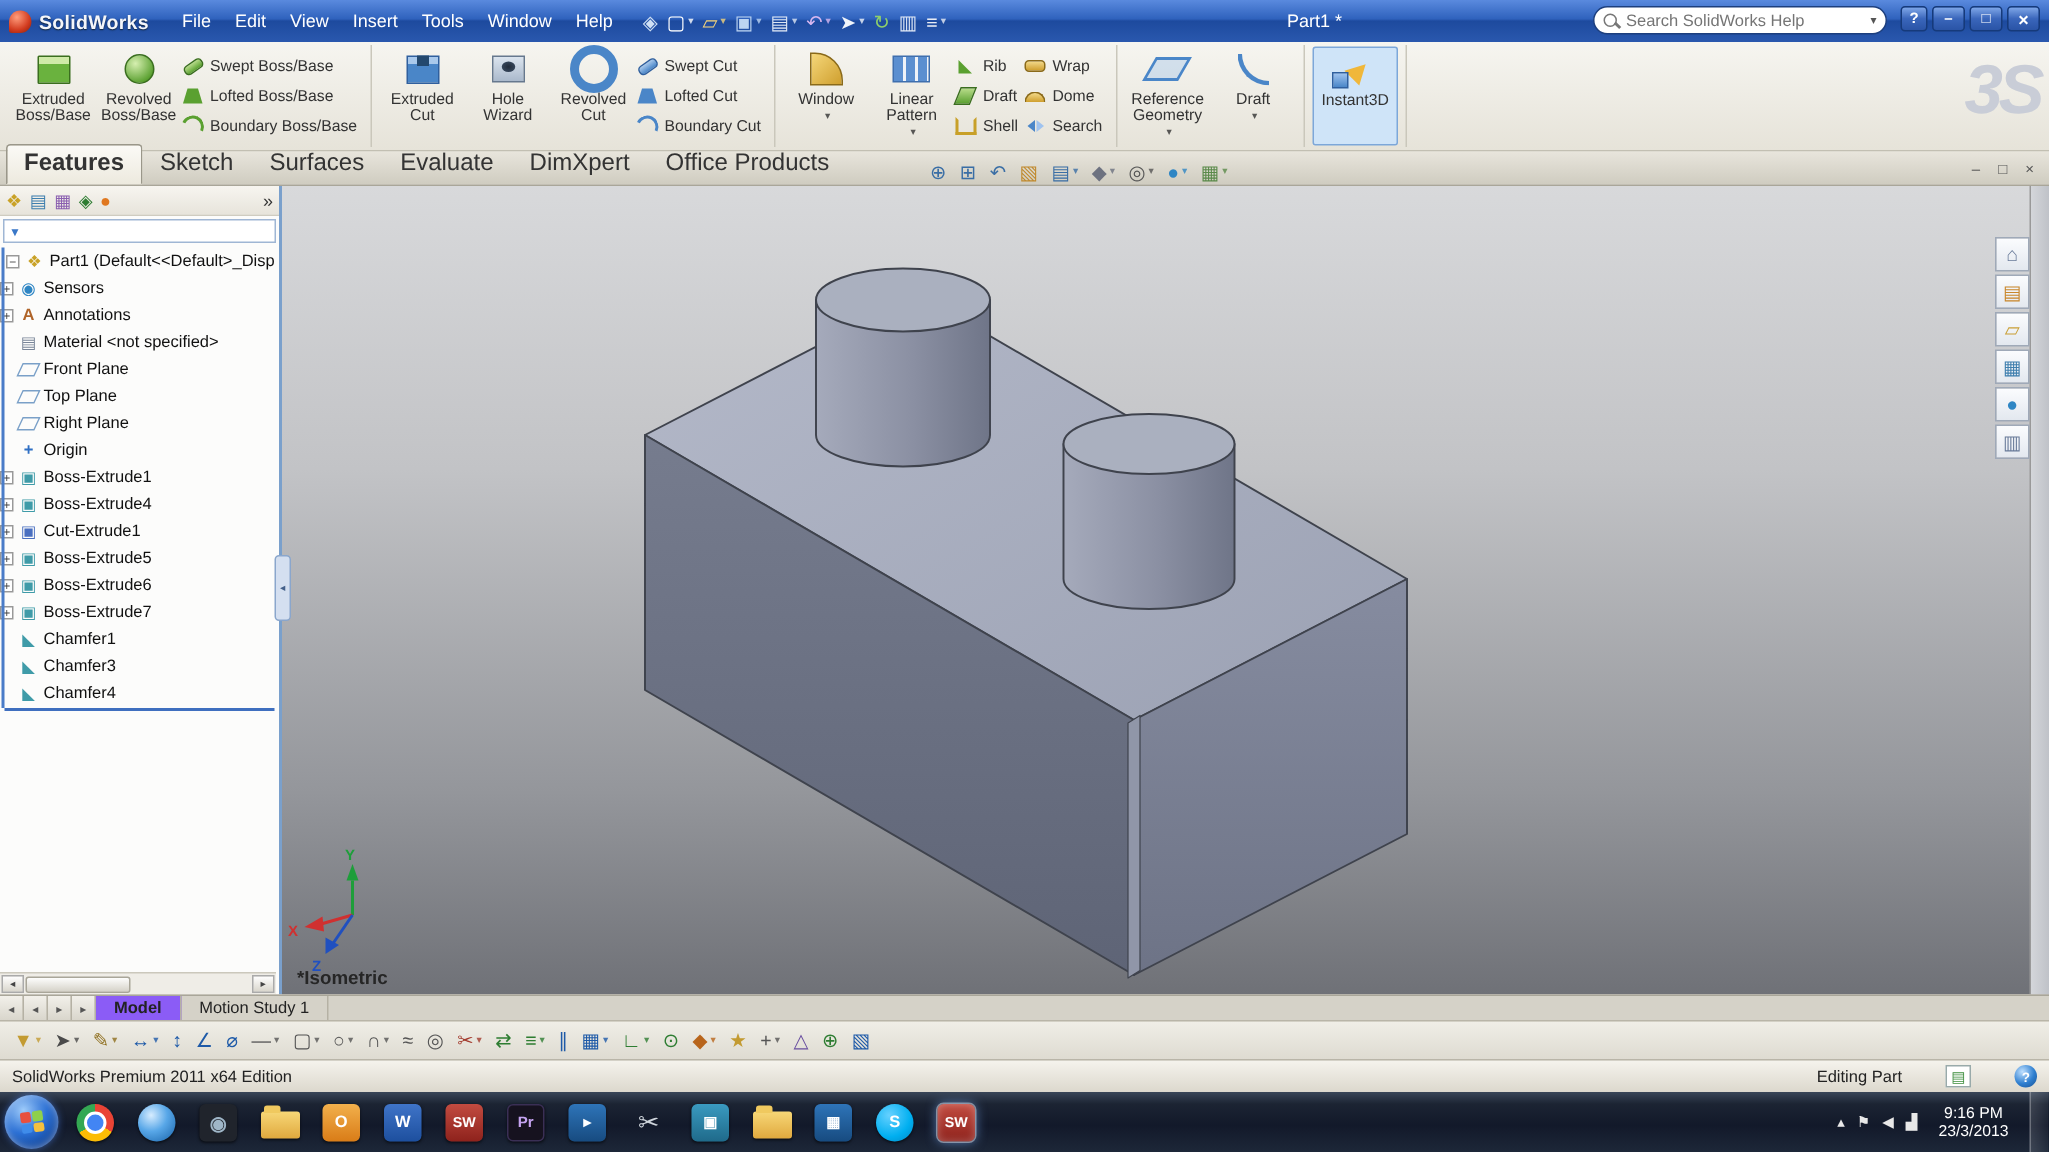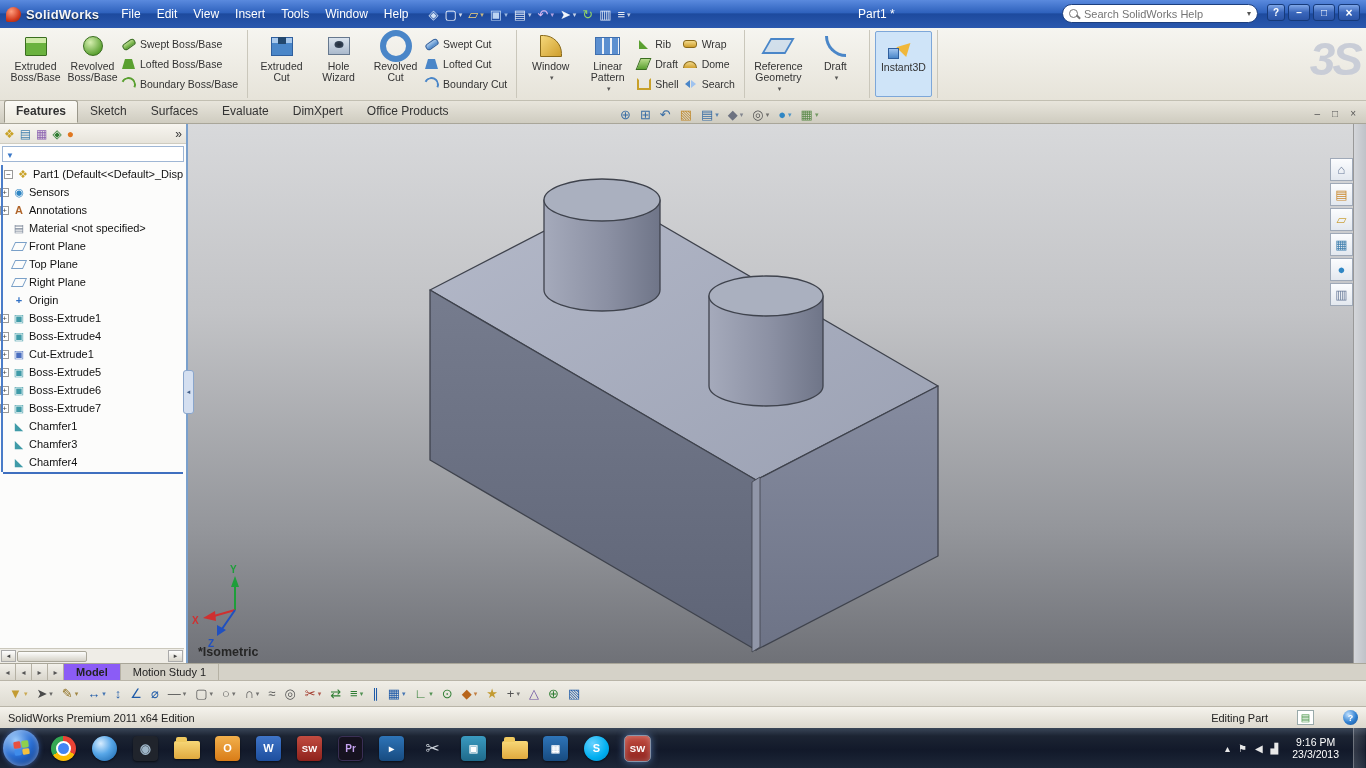--- a/index.html
+++ b/index.html
@@ -75,21 +75,21 @@
   .s-dome::before{content:"";width:12px;height:6px;border-radius:12px 12px 0 0;background:linear-gradient(#f2d98a,#cf9f2e);border:1px solid #8a6a1a;border-bottom:none;}
   .s-mirror::before{content:"";border-right:5px solid #4a86c8;border-top:4px solid transparent;border-bottom:4px solid transparent;margin-right:1px;}
   .s-mirror::after{content:"";border-left:5px solid #9fc3ef;border-top:4px solid transparent;border-bottom:4px solid transparent;}
   .watermark{position:absolute;right:6px;top:8px;font-size:46px;font-weight:bold;font-style:italic;
     color:#c9cdd7;letter-spacing:-3px;line-height:1;}
 
   
   .tabbar{position:absolute;top:101px;left:0;right:0;height:23px;
     background:linear-gradient(#e8e5dc,#cfccc0);border-bottom:1px solid #a9a699;
     display:flex;align-items:flex-end;padding-left:4px;}
-  .ctab{padding:3px 11px 4px;font-size:12px;color:#333;border:1px solid transparent;white-space:nowrap;margin-top:21px;}
+  .ctab{padding:3px 11px 4px;font-size:16px;color:#333;border:1px solid transparent;white-space:nowrap;margin-top:21px;}
   .ctab.active{background:linear-gradient(#fbfaf6,#edeadf);border-color:#9a978a;border-bottom-color:#edeadf;
     border-radius:3px 3px 0 0;font-weight:bold;}
   .headsup{position:absolute;left:620px;bottom:2px;display:flex;align-items:center;gap:9px;}
   .hic{font-size:13px;display:flex;align-items:center;line-height:1;}
   .docbtns{position:absolute;right:10px;bottom:4px;display:flex;gap:12px;color:#555;font-size:10px;}
   .dc-min::before{content:"–";}
   .dc-restore::before{content:"□";}
   .dc-close::before{content:"×";}
 
   

